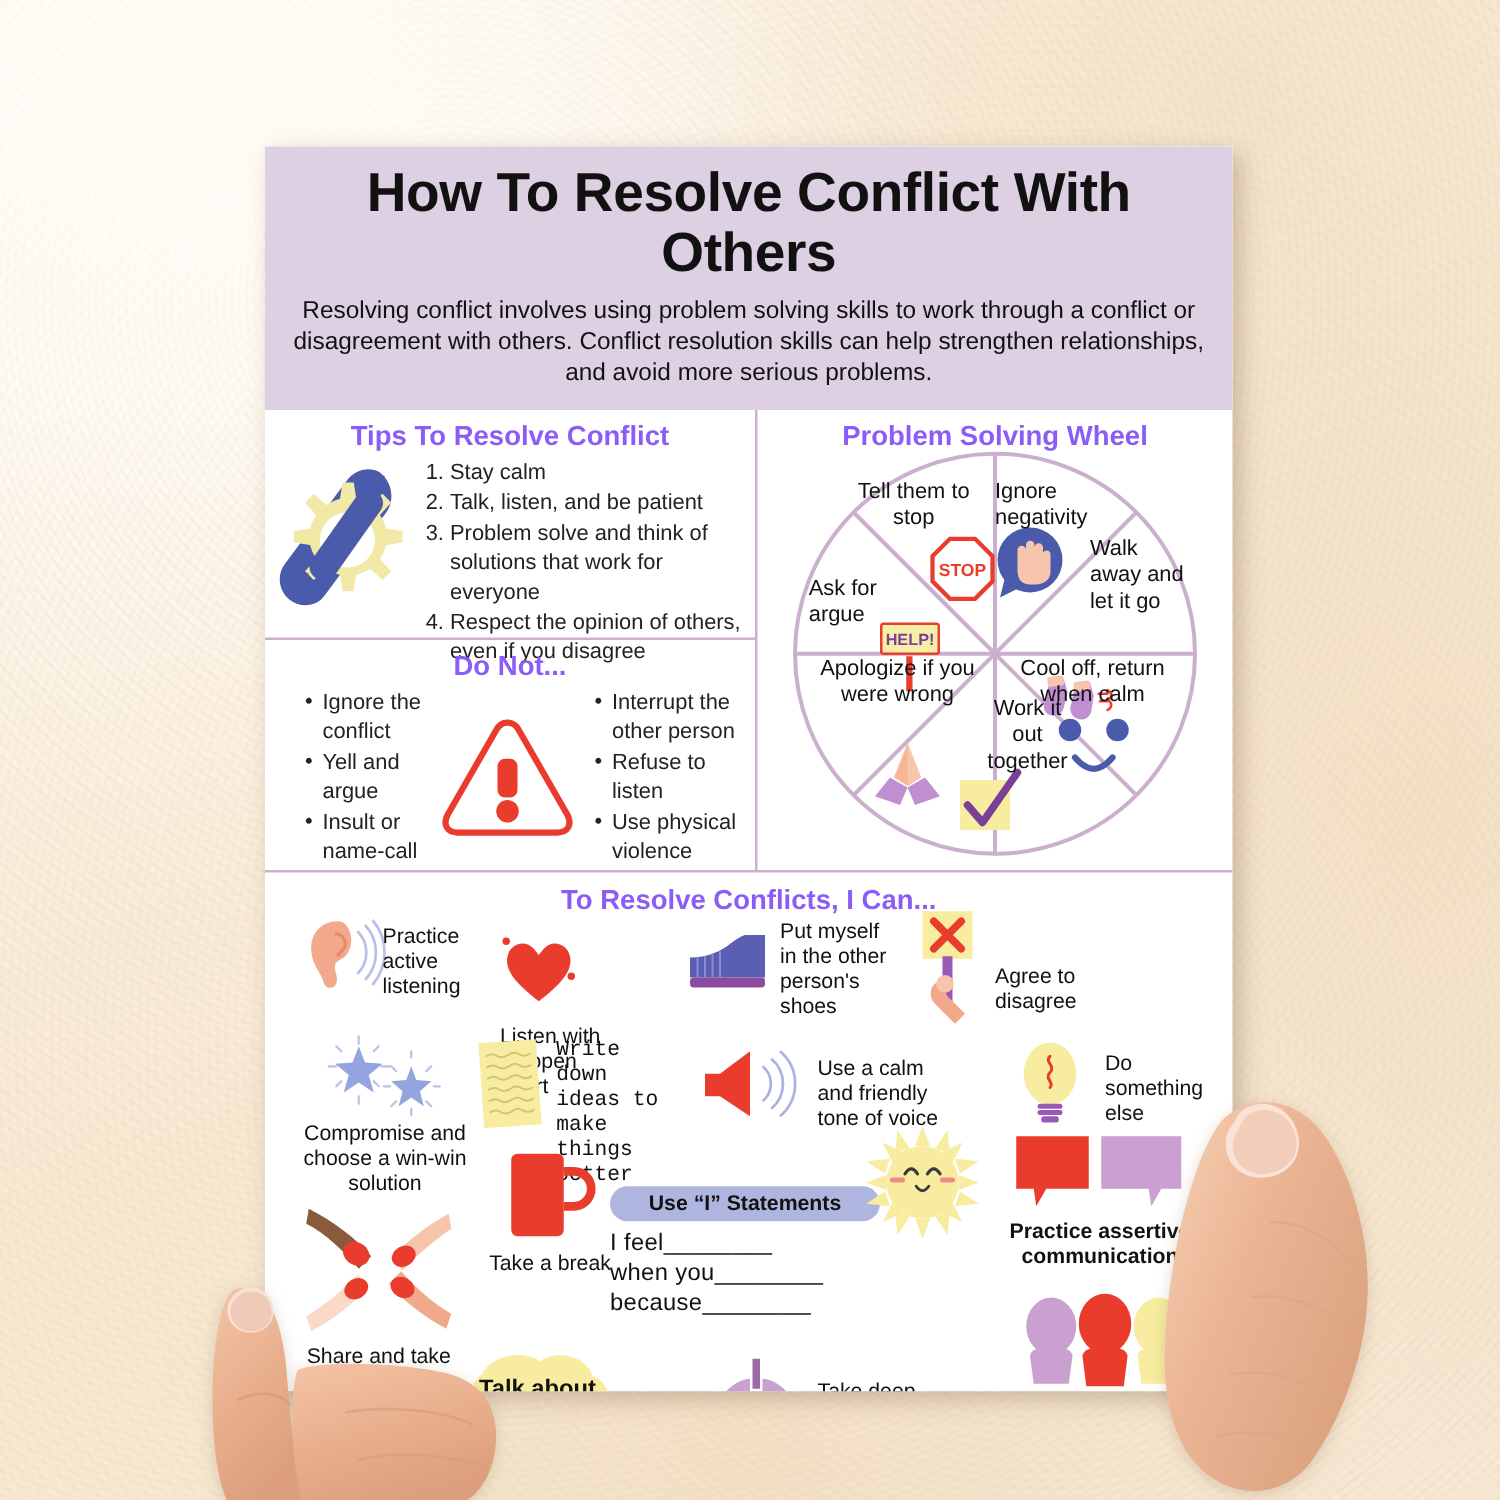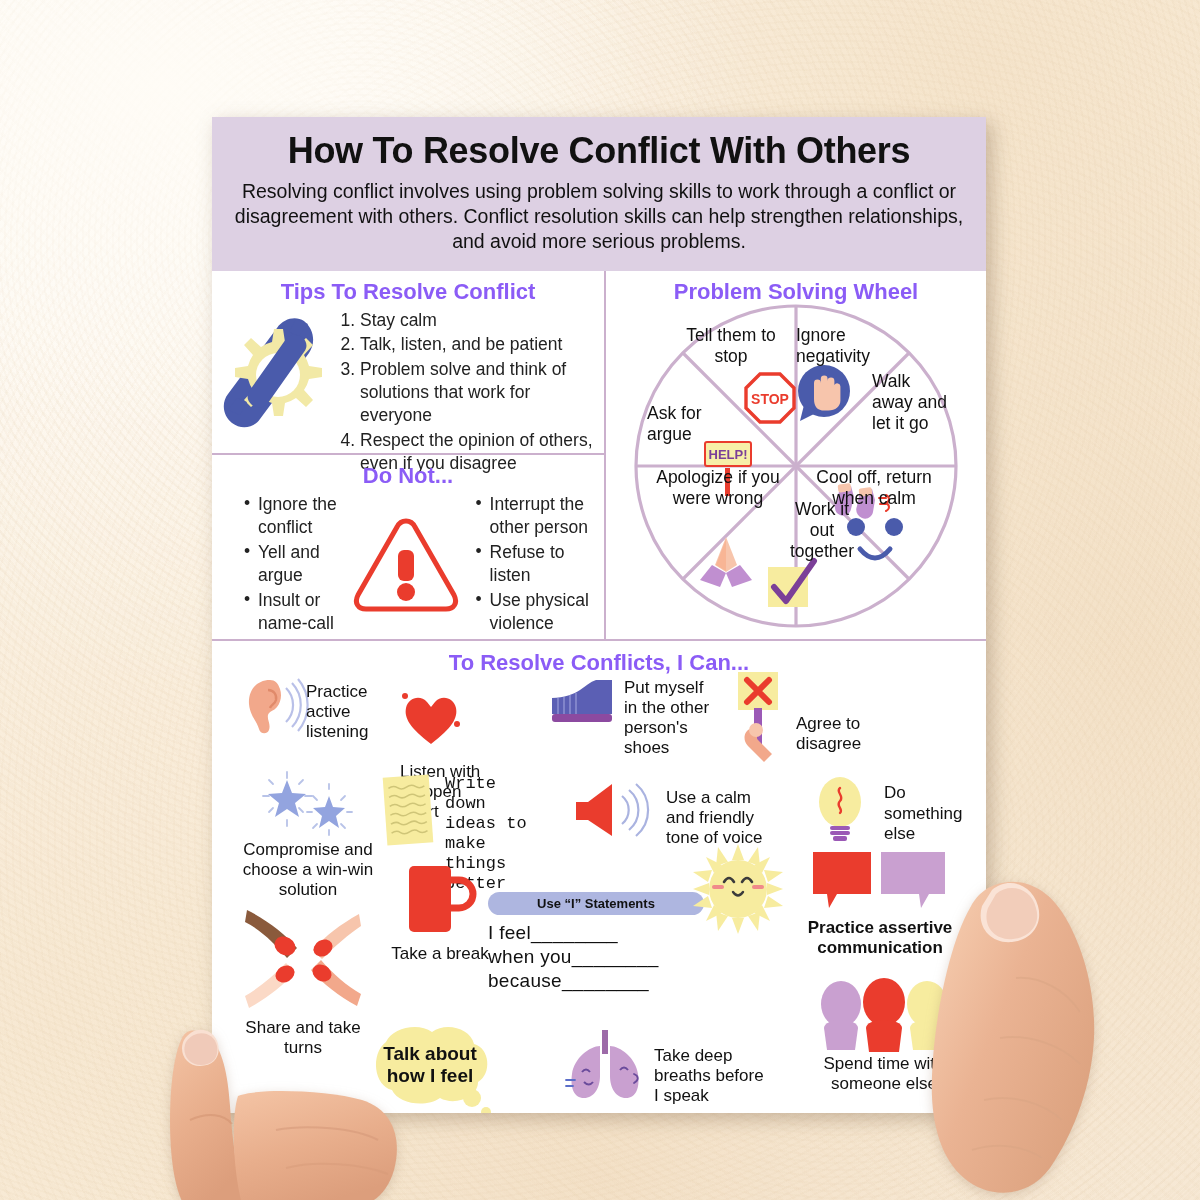--- a/index.html
+++ b/index.html
@@ -35,21 +35,21 @@
   
   #poster{
     position:absolute;left:212px;top:117px;width:774px;height:996px;
     background:#ffffff;
     box-shadow:6px 6px 18px rgba(120,95,70,.35);
     overflow:hidden;
   }
   .hdr{background:#ddd0e3;padding:14px 22px 16px;}
   .hdr h1{
     margin:0 0 8px;text-align:center;color:#111;
-    font-size:36px;font-weight:bold;letter-spacing:-.3px;line-height:1.1;
+    font-size:44px;font-weight:bold;letter-spacing:-.3px;line-height:1.1;
   }
   .hdr p{margin:0;text-align:center;color:#111;font-size:19.5px;line-height:1.3;}
 
   .divider-h{height:2px;background:#cbb0cd;}
   .divider-v{width:2px;background:#cbb0cd;}
 
   .mid{display:flex;height:368px;}
   .mid-left{width:392px;display:flex;flex-direction:column;}
   .mid-right{flex:1;position:relative;}
 
@@ -255,21 +255,21 @@
 
     <div class="icard" style="left:188px;top:40px;display:flex;align-items:flex-start;gap:6px;flex-direction:column;">
       <svg width="62" height="58" viewBox="0 0 62 58">
         <path d="M31 54 C10 38 4 28 6 18 C8 8 20 4 27 12 l4 5 l4 -5 c7 -8 19 -4 21 6 c2 10 -4 20 -25 36 Z" fill="#ea3c2d"></path>
         <circle cx="5" cy="6" r="3" fill="#ea3c2d"></circle>
         <circle cx="57" cy="34" r="3" fill="#ea3c2d"></circle>
       </svg>
       <div class="lbl" style="width:90px;padding-top:8px;">Listen with an open heart</div>
     </div>
 
-    <div class="icard" style="left:338px;top:28px;display:flex;align-items:flex-start;gap:6px;">
+    <div class="icard" style="left:338px;top:28px;display:flex;align-items:center;gap:6px;">
       <svg width="68" height="58" viewBox="0 0 68 58">
         <path d="M46 2 l16 0 l0 34 l-60 0 l0 -16 c12 0 22 -4 28 -8 c6 -4 10 -8 16 -10 Z" fill="#5b5fb4"></path>
         <path d="M8 20 l0 16 M14 19 l0 17 M20 17 l0 19 M26 15 l0 21" stroke="#8a8ed0" stroke-width="1.6" fill="none"></path>
         <rect x="2" y="36" width="60" height="8" rx="3" fill="#8c4aa0"></rect>
       </svg>
       <div class="lbl" style="width:92px;">Put myself in the other person's shoes</div>
     </div>
 
     <div class="icard" style="left:518px;top:22px;display:flex;align-items:flex-start;gap:4px;">
       <svg width="62" height="92" viewBox="0 0 62 92">
@@ -304,21 +304,21 @@
           <path d="M8 24 q5 -3 9 0 t9 0 t9 0 t9 0" transform="rotate(-4 26 38)"></path>
           <path d="M8 33 q5 -3 9 0 t9 0 t9 0 t9 0" transform="rotate(-4 26 38)"></path>
           <path d="M8 42 q5 -3 9 0 t9 0 t9 0 t9 0" transform="rotate(-4 26 38)"></path>
           <path d="M8 51 q5 -3 9 0 t9 0 t9 0 t9 0" transform="rotate(-4 26 38)"></path>
           <path d="M8 60 q5 -3 9 0 t9 0 t9 0 t9 0" transform="rotate(-4 26 38)"></path>
         </g>
       </svg>
       <div class="lbl" style="width:102px;padding-top:2px;">Write down ideas to make things better</div>
     </div>
 
-    <div class="icard" style="left:362px;top:132px;display:flex;align-items:flex-start;gap:8px;">
+    <div class="icard" style="left:350px;top:132px;display:flex;align-items:flex-start;gap:8px;">
       <svg width="84" height="56" viewBox="0 0 84 56">
         <path d="M38 2 L14 20 L2 20 L2 38 L14 38 L38 54 Z" fill="#ea3c2d"></path>
         <g fill="none" stroke="#aab3e0" stroke-width="2.2">
           <path d="M48 14 a18 18 0 0 1 0 28"></path>
           <path d="M55 8 a26 26 0 0 1 0 40"></path>
           <path d="M62 2 a34 34 0 0 1 0 52"></path>
         </g>
       </svg>
       <div class="lbl" style="width:104px;padding-top:6px;">Use a calm and friendly tone of voice</div>
     </div>
@@ -350,21 +350,21 @@
 
     <div class="icard" style="left:172px;top:212px;width:112px;text-align:center;">
       <svg width="78" height="80" viewBox="0 0 78 80" style="margin:0 auto;">
         <rect x="8" y="4" width="42" height="66" rx="5" fill="#ea3c2d"></rect>
         <path d="M50 18 h8 a14 14 0 0 1 0 28 h-8" fill="none" stroke="#ea3c2d" stroke-width="7"></path>
       </svg>
       <div class="lbl" style="margin-top:2px;">Take a break</div>
     </div>
 
     <div class="icard" style="left:276px;top:242px;width:216px;">
-      <div style="background:#aeb6e0;border-radius:16px;text-align:center;font-size:13px;font-weight:bold;color:#111;padding:4px 6px;">Use “I” Statements</div>
+      <div style="background:#aeb6e0;border-radius:16px;text-align:center;font-size:17px;font-weight:bold;color:#111;padding:4px 6px;">Use “I” Statements</div>
       <div style="font-size:19px;line-height:1.28;color:#111;margin-top:6px;letter-spacing:.3px;">
         <div>I feel________</div>
         <div>when you________</div>
         <div>because________</div>
       </div>
     </div>
 
     <div class="icard" style="left:458px;top:194px;width:136px;text-align:center;">
       <svg width="96" height="90" viewBox="0 0 96 90" style="margin:0 auto;">
         <g fill="#f7ec9f">

